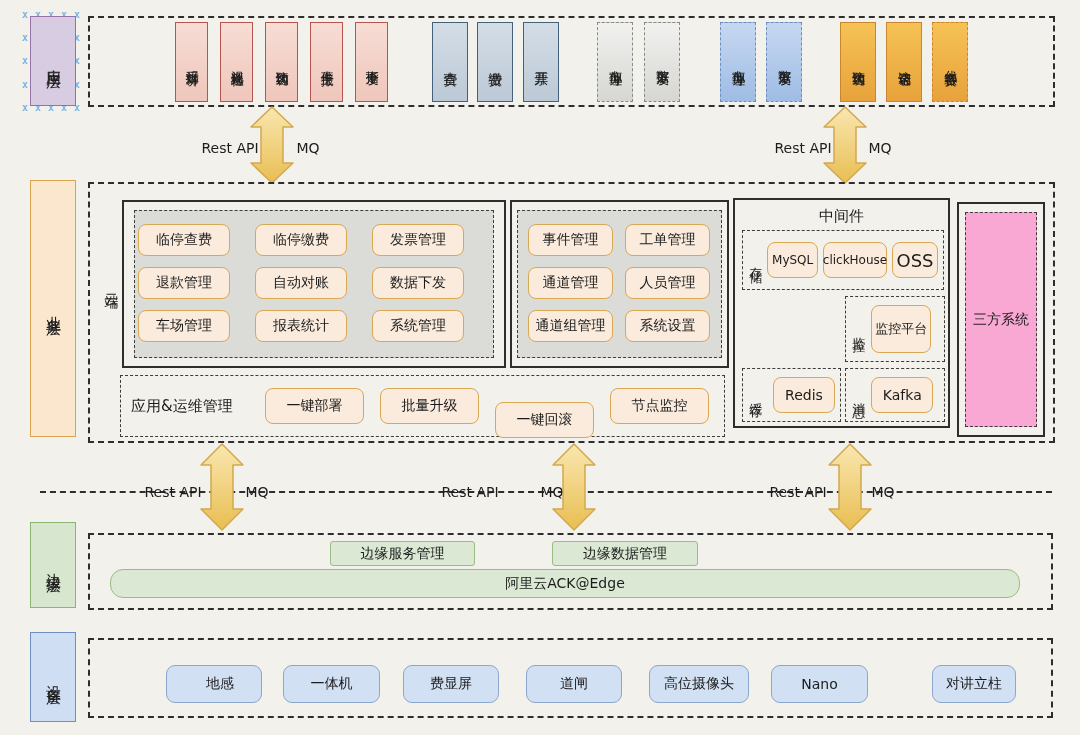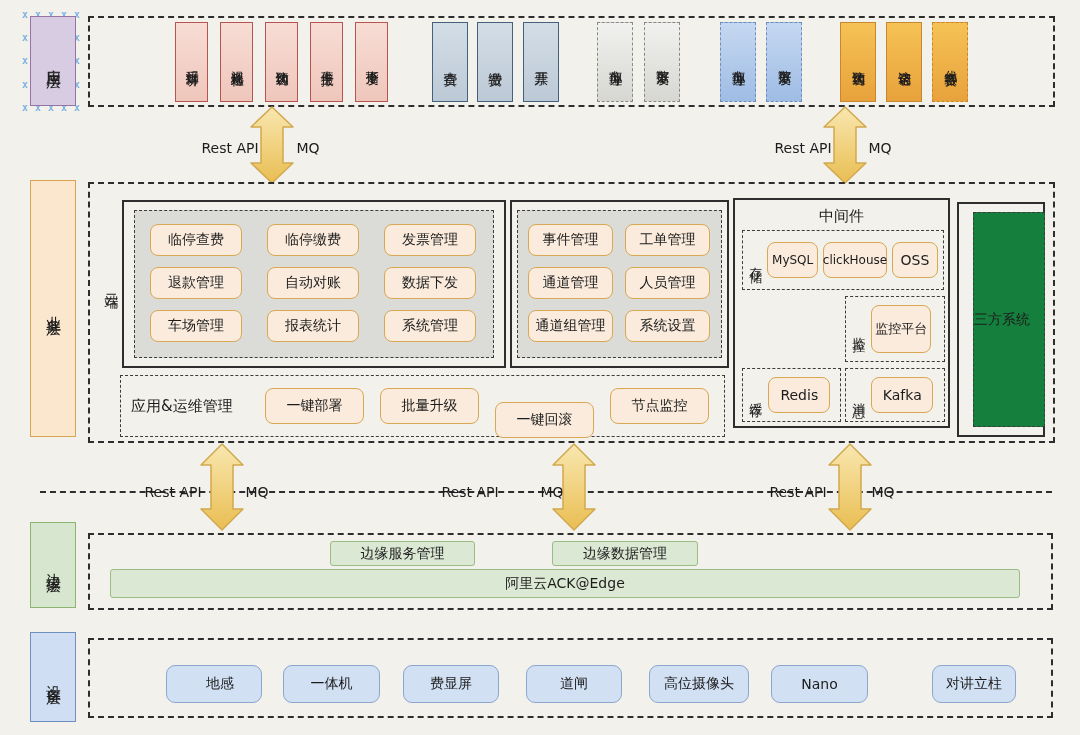--- a/index.html
+++ b/index.html
@@ -22,21 +22,21 @@
   .vbox{top:22px;height:80px;display:flex;align-items:center;justify-content:center;font-size:13px;line-height:1.1;}
   .vbox .vtext{letter-spacing:1px;}
   .red{width:33px;background:linear-gradient(#f7ddd5,#efc6bb);border:1.6px solid #b85450;}
   .slate{width:36px;background:linear-gradient(#d3dde6,#bcc9d6);border:1.6px solid #44607a;font-size:14px;}
   .grayd{width:36px;background:linear-gradient(#f1f1ef,#d6d6d2);border:1.6px dashed #8a8a85;}
   .blued{width:36px;background:linear-gradient(#c6d8f1,#9fbce4);border:1.6px dashed #6c8ebf;}
   .orangev{width:36px;background:linear-gradient(#f5c255,#e8a23c);border:1.6px solid #c8872e;}
   .orangevd{border-style:dashed;}
   
   .obox{background:#faebdc;border:1.5px solid #d9a855;border-radius:8px;display:flex;align-items:center;justify-content:center;font-size:14px;white-space:nowrap;}
-  .gridA{display:grid;grid-template-columns:repeat(3,92px);grid-template-rows:repeat(3,32px);gap:11px 25px;padding:13px 15px;}
+  .gridA{display:grid;grid-template-columns:repeat(3,92px);grid-template-rows:repeat(3,32px);gap:11px 25px;padding:13px 3px;}
   .gridB{display:grid;grid-template-columns:repeat(2,85px);grid-template-rows:repeat(3,32px);gap:11px 12px;padding:13px 10px;}
   
   .mwsub{position:absolute;box-sizing:border-box;border:1.5px dashed #3c3c3c;display:flex;align-items:center;gap:5px;padding:0 5px;}
   .mwlab{font-size:13px;line-height:1.1;}
   
   .clab{font-size:14px;transform:translate(-50%,-50%);white-space:nowrap;}
   svg.arrow path{fill:url(#goldGrad);stroke:#d2a84e;stroke-width:1.5;stroke-linejoin:round;}
   
   .gbox{background:#dbe8d3;border:1.5px solid #9cbc86;border-radius:3px;display:flex;align-items:center;justify-content:center;font-size:14px;}
   
@@ -180,38 +180,38 @@
     <div class="obox">通道组管理</div>
     <div class="obox">系统设置</div>
   </div>
 
   <div class="abs solidc" style="left:733px;top:198px;width:217px;height:230px;">
     <div style="text-align:center;padding-top:7px;font-size:15px;">中间件</div>
     <div class="mwsub" style="left:7px;top:30px;width:202px;height:60px;">
       <span class="vtext mwlab">存储</span>
       <span class="obox" style="width:52px;height:34px;font-size:12px;">MySQL</span>
       <span class="obox" style="width:62px;height:34px;font-size:12px;">clickHouse</span>
-      <span class="obox" style="width:47px;height:34px;font-size:14px;">OSS</span>
+      <span class="obox" style="width:47px;height:34px;font-size:18px;">OSS</span>
     </div>
     <div class="mwsub" style="left:110px;top:96px;width:100px;height:66px;gap:6px;">
       <span class="vtext mwlab">监控</span>
       <span class="obox" style="width:58px;height:46px;font-size:13px;white-space:normal;text-align:center;line-height:1.25;">监控平台</span>
     </div>
-    <div class="mwsub" style="left:7px;top:168px;width:99px;height:54px;gap:6px;">
+    <div class="mwsub" style="left:7px;top:168px;width:99px;height:54px;gap:6px;justify-content:space-between;">
       <span class="vtext mwlab">缓存</span>
       <span class="obox" style="width:60px;height:34px;">Redis</span>
     </div>
     <div class="mwsub" style="left:110px;top:168px;width:100px;height:54px;gap:6px;">
       <span class="vtext mwlab">消息</span>
       <span class="obox" style="width:60px;height:34px;">Kafka</span>
     </div>
   </div>
 
   <div class="abs solidc" style="left:957px;top:202px;width:88px;height:235px;">
-    <div class="abs" style="left:6px;top:8px;width:72px;height:215px;border:1.5px dashed #3c3c3c;background:#15803d;display:flex;align-items:center;margin-left:8px;">
+    <div class="abs" style="left:6px;top:8px;width:72px;height:215px;border:1.5px dashed #3c3c3c;background:#f9a8d4;display:flex;align-items:center;justify-content:center;">
       <span style="font-size:14px;">三方系统</span>
     </div>
   </div>
 
   <div class="abs" style="left:120px;top:375px;width:605px;height:62px;border:1.5px dashed #3c3c3c;display:flex;align-items:center;gap:16px;padding:0 0 0 10px;">
     <span style="font-size:15px;width:118px;">应用&amp;运维管理</span>
     <span class="obox" style="width:97px;height:34px;">一键部署</span>
     <span class="obox" style="width:97px;height:34px;">批量升级</span>
     <span class="obox" style="width:97px;height:34px;margin-top:28px;">一键回滚</span>
     <span class="obox" style="width:97px;height:34px;">节点监控</span>
@@ -233,21 +233,21 @@
 
   <span class="abs clab" style="left:798px;top:492px;">Rest API</span>
   <span class="abs clab" style="left:883px;top:492px;">MQ</span>
   <svg class="abs arrow" style="left:828px;top:443px;" width="44" height="88" viewBox="0 0 44 88">
       <path d="M22 1 L43 22 L33 22 L33 66 L43 66 L22 87 L1 66 L11 66 L11 22 L1 22 Z"></path>
     </svg>
 
   <div class="abs dashc" style="left:88px;top:533px;width:965px;height:77px;"></div>
   <div class="abs gbox" style="left:330px;top:541px;width:145px;height:25px;">边缘服务管理</div>
   <div class="abs gbox" style="left:552px;top:541px;width:146px;height:25px;">边缘数据管理</div>
-  <div class="abs gbox" style="left:110px;top:569px;width:910px;height:29px;">阿里云ACK@Edge</div>
+  <div class="abs gbox" style="left:110px;top:569px;width:910px;height:29px;border-radius:13px;">阿里云ACK@Edge</div>
 
   <div class="abs dashc" style="left:88px;top:638px;width:965px;height:80px;"></div>
   <div class="abs dbox" style="left:166px;width:96px;padding-left:12px;">地感</div>
   <div class="abs dbox" style="left:283px;width:97px;">一体机</div>
   <div class="abs dbox" style="left:403px;width:96px;">费显屏</div>
   <div class="abs dbox" style="left:526px;width:96px;">道闸</div>
   <div class="abs dbox" style="left:649px;width:100px;">高位摄像头</div>
   <div class="abs dbox" style="left:771px;width:97px;">Nano</div>
   <div class="abs dbox" style="left:932px;width:84px;">对讲立柱</div>
 

